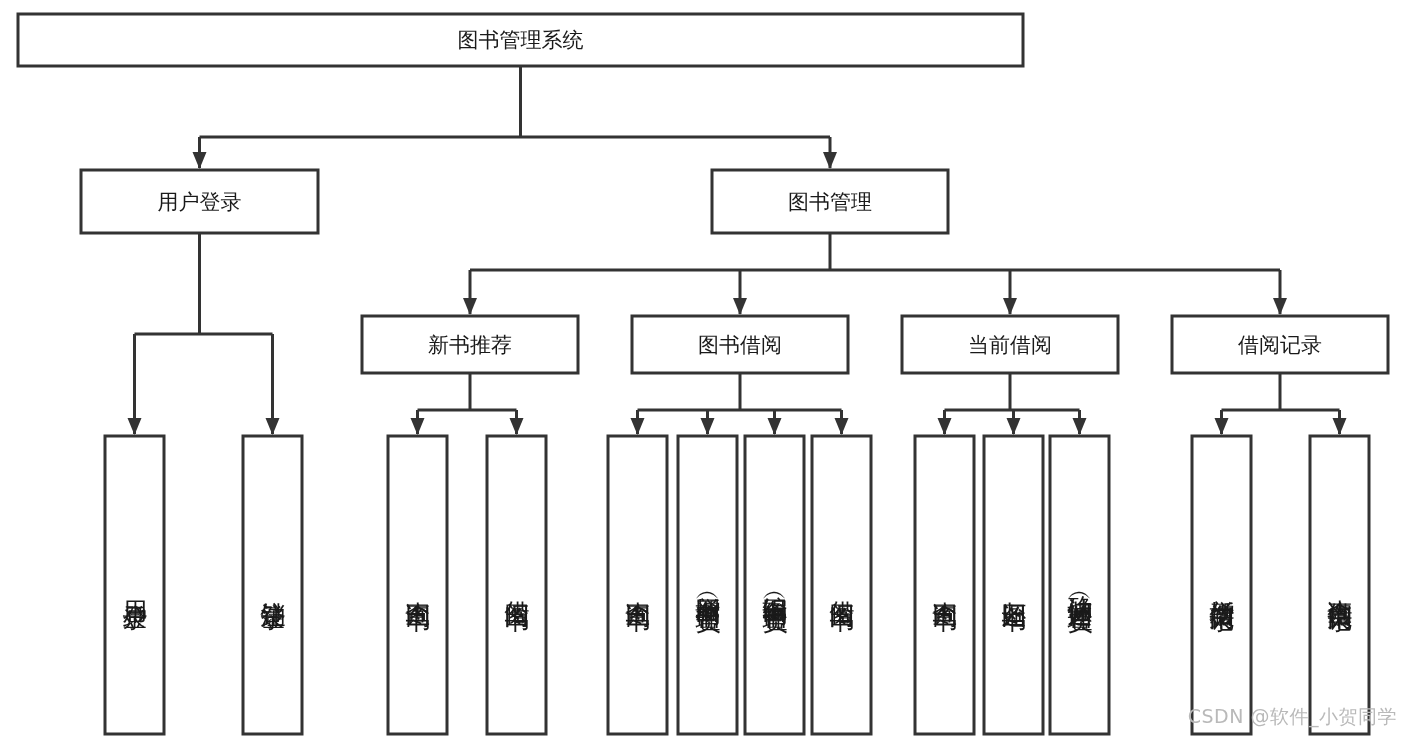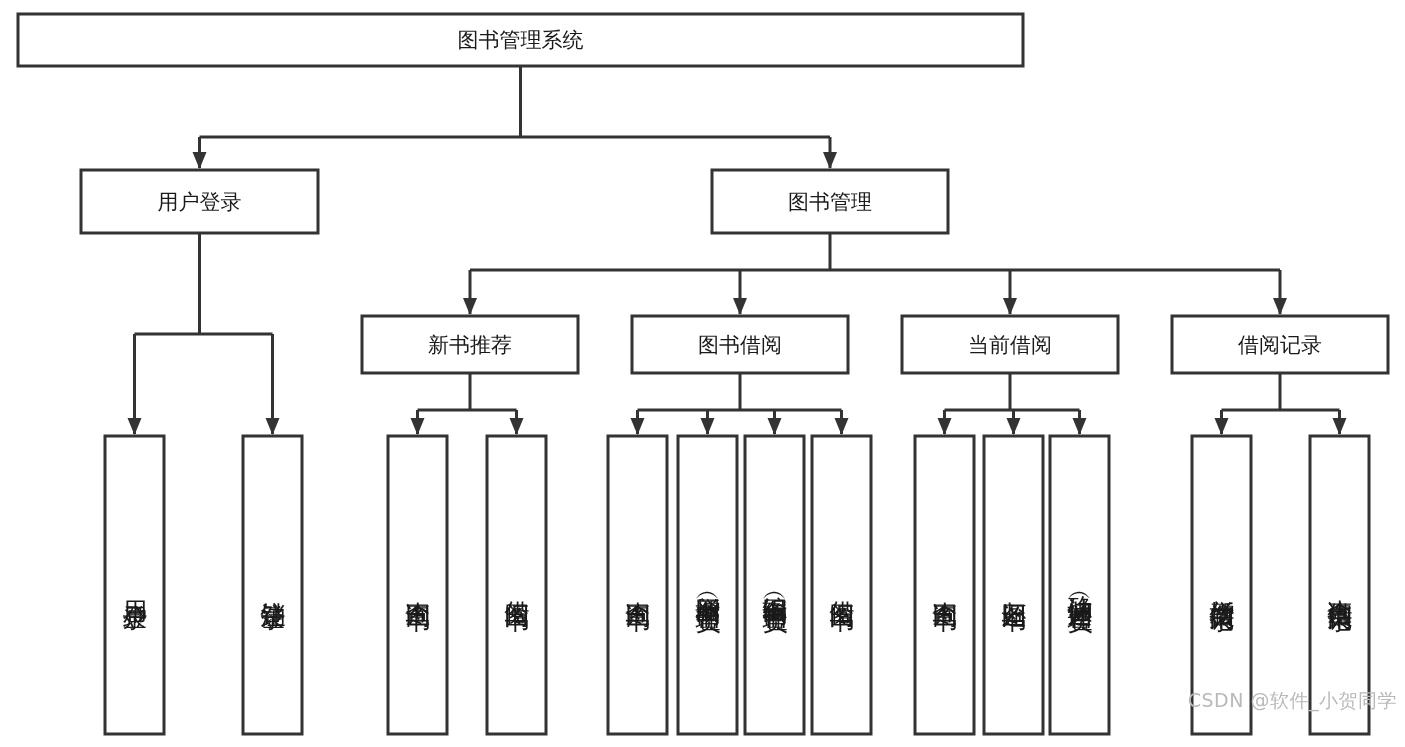--- a/index.html
+++ b/index.html
@@ -68,21 +68,21 @@
     display: flex;
     align-items: center;
     justify-content: center;
     white-space: nowrap;
     pointer-events: none;
     user-select: none;
   }
   .watermark {
     position: absolute;
     right: 8px;
-    bottom: 20px;
+    bottom: 4px;
     font-family: "DejaVu Sans", "Liberation Sans", sans-serif;
     font-size: 19px;
     color: #b9b9b9;
     letter-spacing: 0.5px;
     white-space: nowrap;
   }
 </style>
 </head>
 <body>
 

